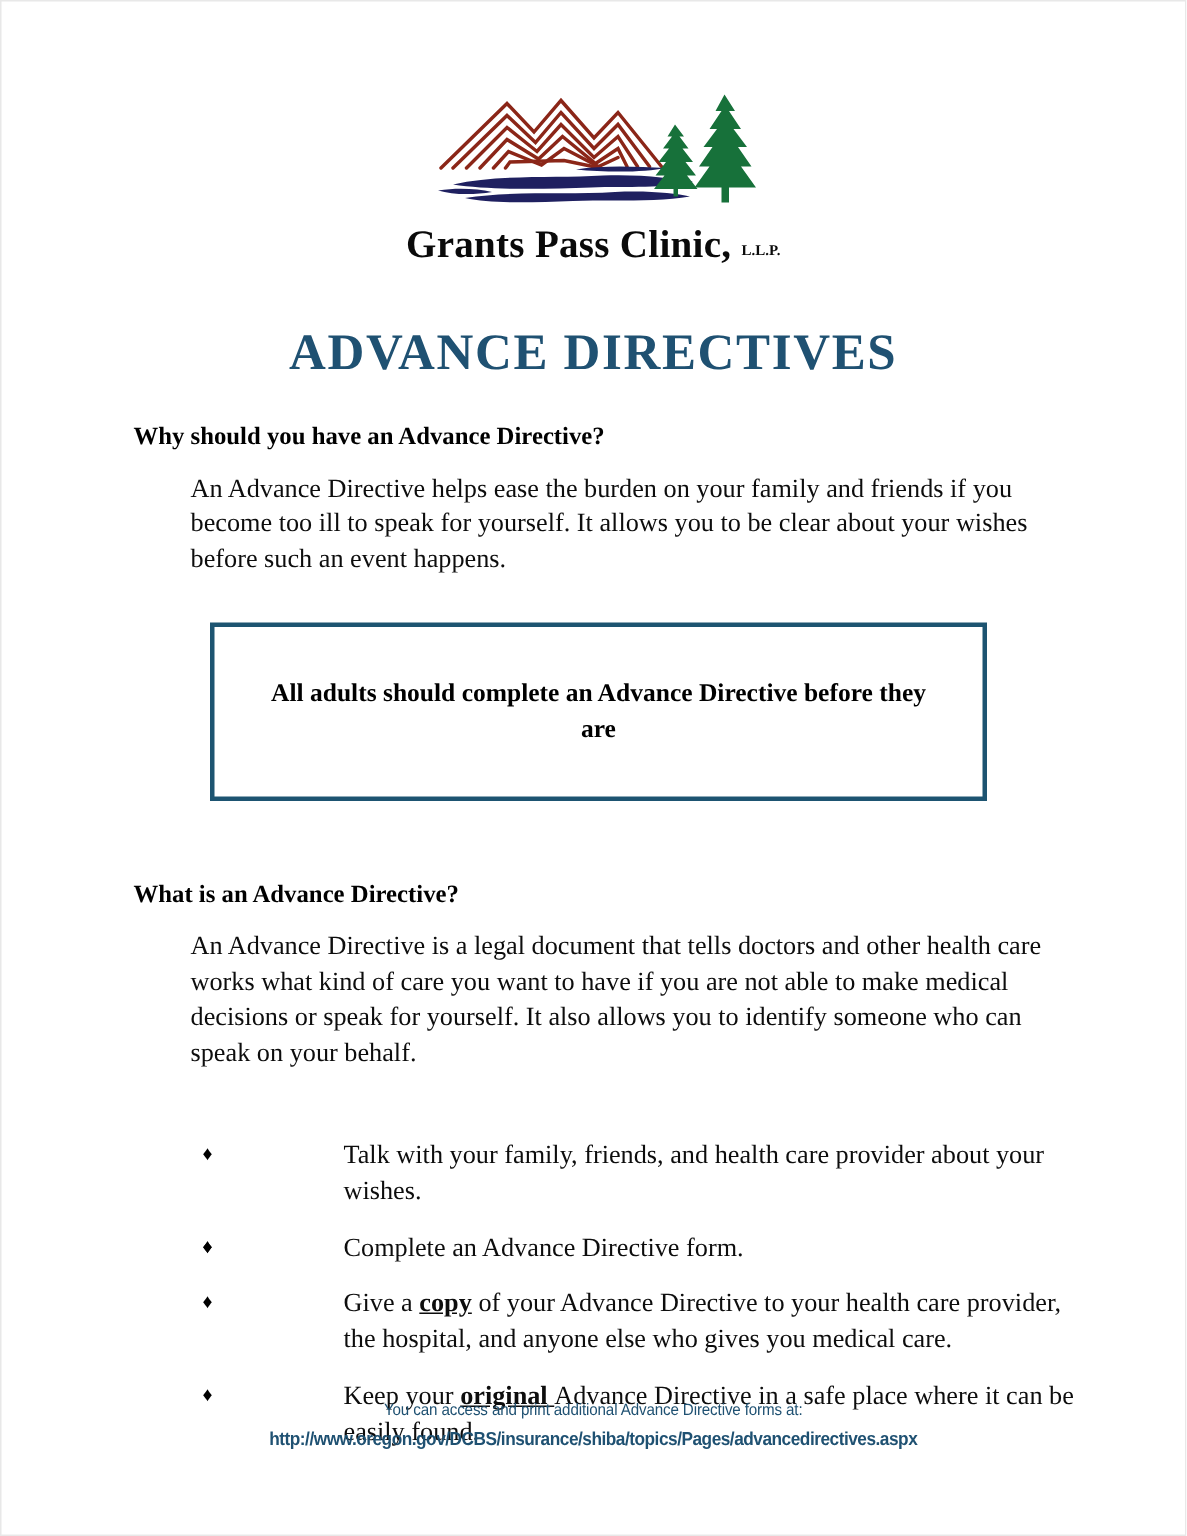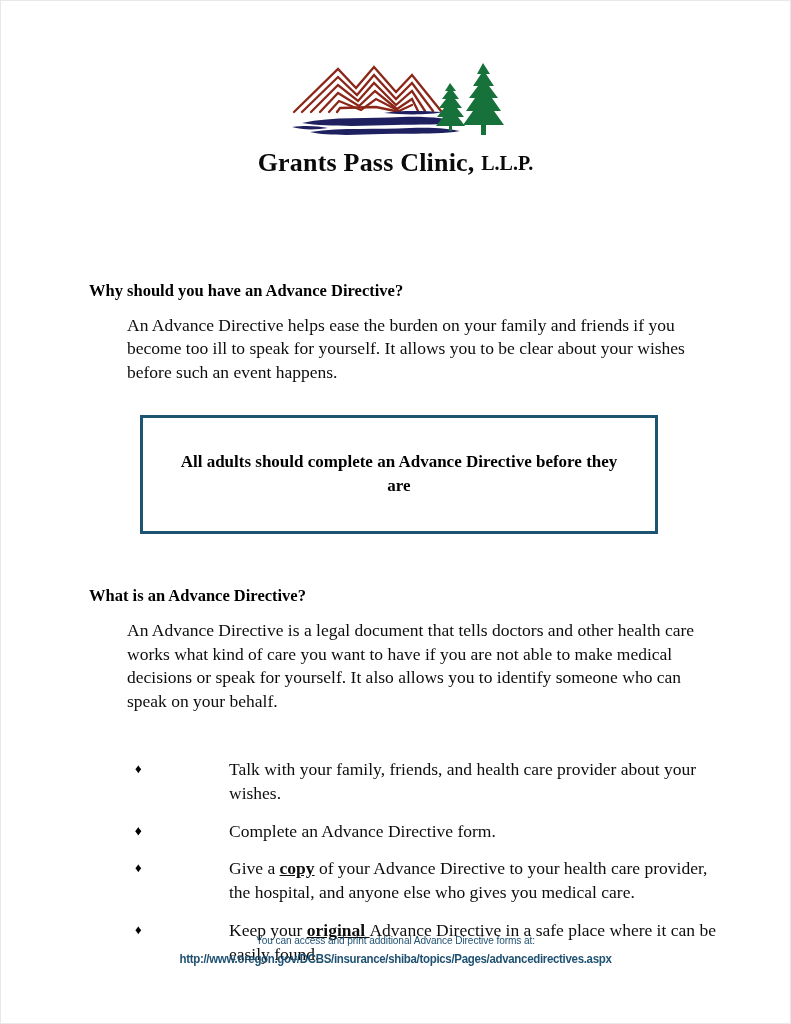--- a/index.html
+++ b/index.html
@@ -36,21 +36,21 @@
   .logo-wordmark {
     margin-top: 1px;
     font-family: "Liberation Serif", "DejaVu Serif", serif;
     font-weight: bold;
     font-size: 26px;
     letter-spacing: 0.2px;
     color: #0a0a0a;
     white-space: nowrap;
   }
   .logo-wordmark .llp {
-    font-size: 20px;
+    font-size: 10px;
     letter-spacing: 0px;
     vertical-align: 1px;
   }
 
   
   .page-title {
     position: absolute;
     left: 0;
     right: 0;
     top: 193px;
@@ -187,20 +187,21 @@
         <path d="M172 36 L167 44 L170 44 L164 52 L168 52 L161 61 L166 61 L159 70 L165 70 L158 79 L171 79 L171 84 L174 84 L174 79 L187 79 L180 70 L186 70 L179 61 L184 61 L177 52 L181 52 L175 44 L178 44 Z"></path>
         <path d="M205 16 L199 27 L203 27 L195 39 L200 39 L191 51 L197 51 L188 64 L195 64 L185 78 L203 78 L203 88 L208 88 L208 78 L226 78 L216 64 L223 64 L214 51 L220 51 L211 39 L216 39 L208 27 L212 27 Z"></path>
       </g>
     </svg>
     <div class="logo-wordmark">
       <span>Grants Pass Clinic,</span>
       <span class="llp">L.L.P.</span>
     </div>
   </div>
 
+  <h1 class="page-title">ADVANCE DIRECTIVES</h1>
 
   <div class="content">
 
     <h2 class="section-heading">Why should you have an Advance Directive?</h2>
     <p class="body-para">An Advance Directive helps ease the burden on your family and friends if you become too ill to speak for yourself.  It allows you to be clear about your wishes before such an event happens.</p>
 
     <div class="callout">
       <p class="callout-text">All adults should complete an Advance Directive before they are</p>
     </div>
 

